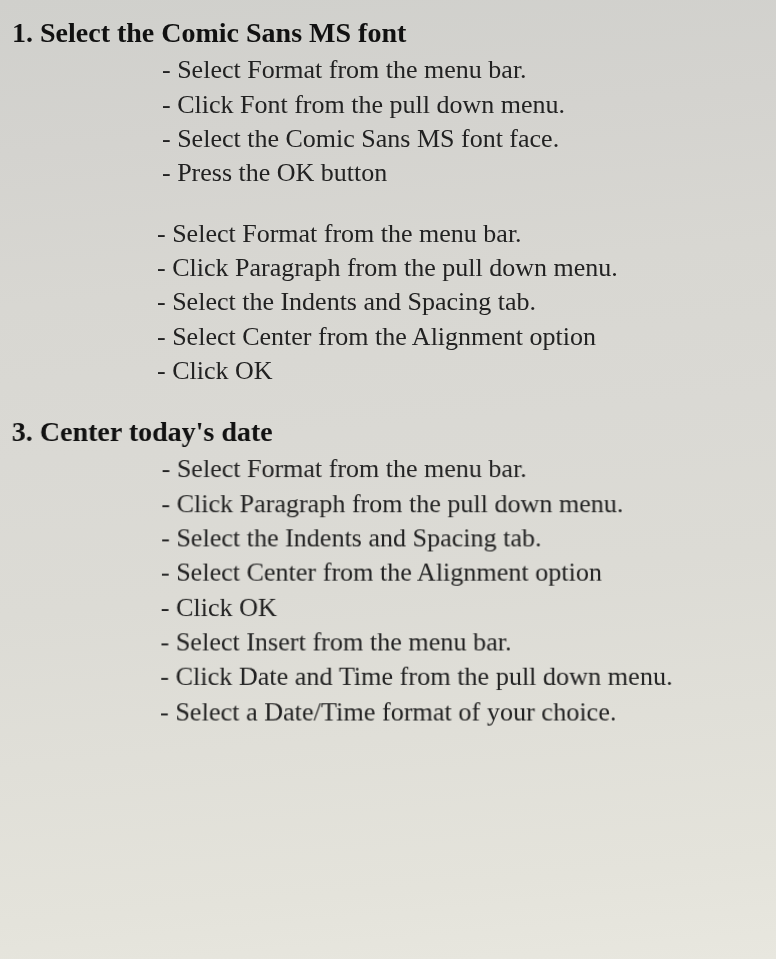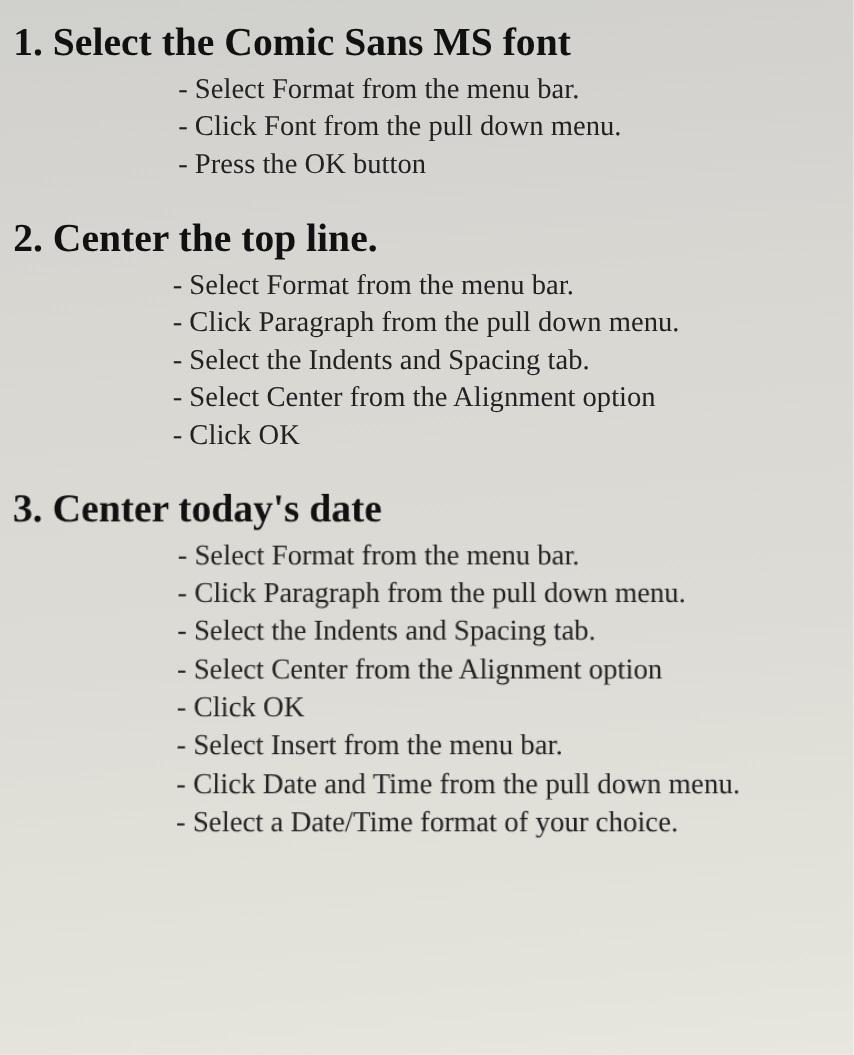--- a/index.html
+++ b/index.html
@@ -13,21 +13,21 @@
       width: 776px;
       height: 959px;
       padding: 15px 12px;
       color: #1a1a1a;
       overflow: hidden;
     }
     .step {
       margin-bottom: 26px;
     }
     .step-heading {
-      font-size: 36px;
+      font-size: 28px;
       font-weight: bold;
       color: #111;
       line-height: 1.3;
       margin-bottom: 2px;
     }
     .sub-steps {
       padding-left: 150px;
     }
     .sub-item {
       font-size: 26px;
@@ -47,26 +47,26 @@
     }
   </style>
 </head>
 <body>
 
 <div class="step step-1">
   <div class="step-heading">1. Select the Comic Sans MS font</div>
   <div class="sub-steps">
     <div class="sub-item">- Select Format from the menu bar.</div>
     <div class="sub-item">- Click Font from the pull down menu.</div>
+    <div class="sub-item">- Select the Comic Sans MS font face.</div>
     <div class="sub-item">- Press the OK button</div>
   </div>
 </div>
 
 <div class="step step-2">
-  <div class="step-heading">2. Center the top line.</div>
   <div class="sub-steps">
     <div class="sub-item">- Select Format from the menu bar.</div>
     <div class="sub-item">- Click Paragraph from the pull down menu.</div>
     <div class="sub-item">- Select the Indents and Spacing tab.</div>
     <div class="sub-item">- Select Center from the Alignment option</div>
     <div class="sub-item">- Click OK</div>
   </div>
 </div>
 
 <div class="step step-3">

